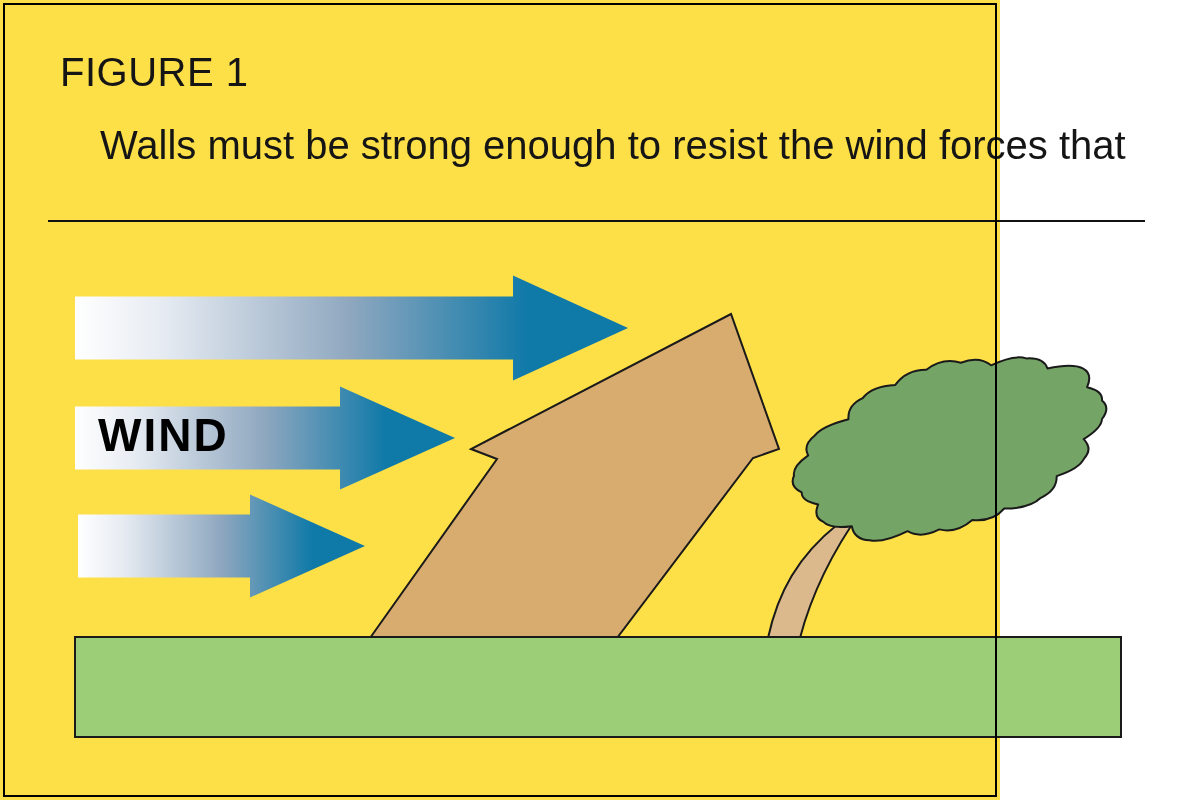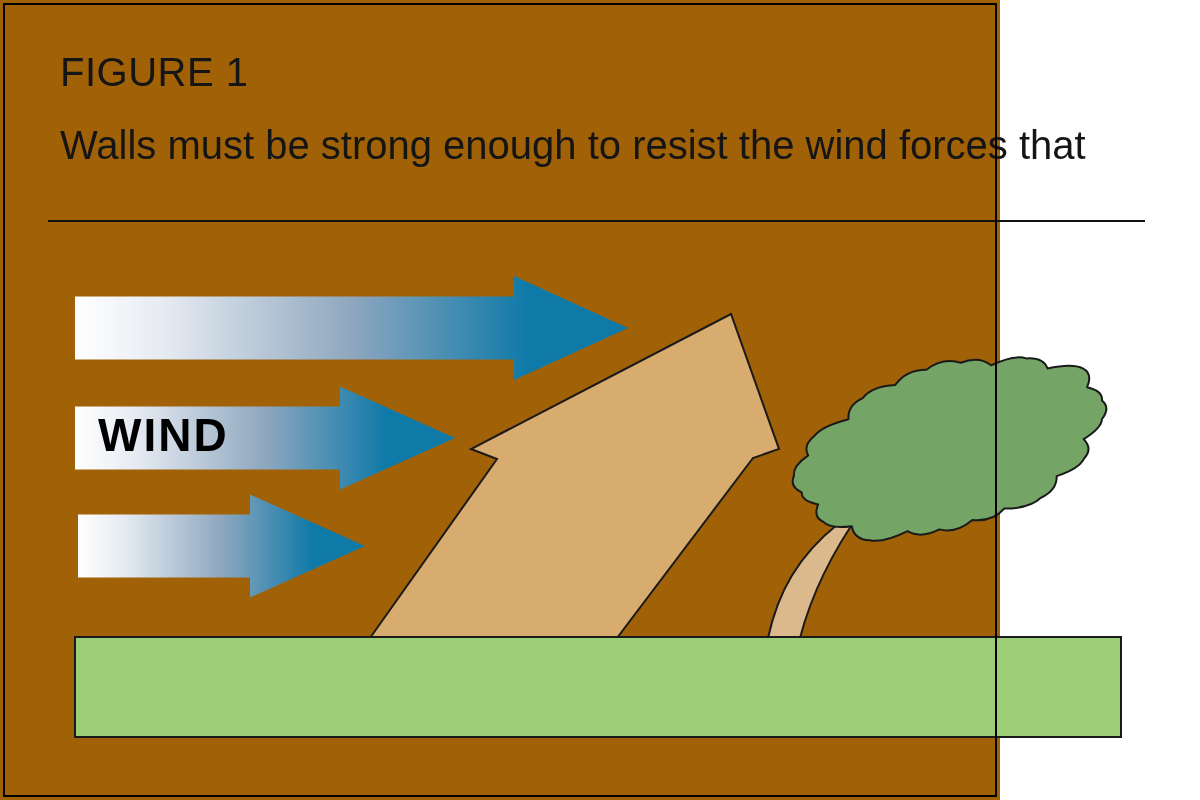--- a/index.html
+++ b/index.html
@@ -8,21 +8,21 @@
     width: 1200px;
     height: 800px;
     background: #ffffff;
     font-family: "Liberation Sans", sans-serif;
     overflow: hidden;
   }
   .canvas {
     position: relative;
     width: 1000px;
     height: 800px;
-    background: #a16207;
+    background: #fde047;
   }
   .frame {
     position: absolute;
     inset: 3px;
     border: 2px solid #000000;
     pointer-events: none;
   }
   .figure-label {
     position: absolute;
     left: 60px;
@@ -33,21 +33,21 @@
     white-space: nowrap;
   }
   .caption {
     position: absolute;
     left: 60px;
     top: 122px;
     font-size: 40px;
     line-height: 47px;
     color: #151515;
   }
-  .caption .line { white-space: nowrap; }
+  .caption .line { white-space: nowrap; margin-left: 40px; }
   .rule {
     position: absolute;
     left: 48px;
     top: 220px;
     width: 1097px;
     height: 0;
     border-top: 2px solid #111111;
   }
   .diagram-svg {
     position: absolute;

